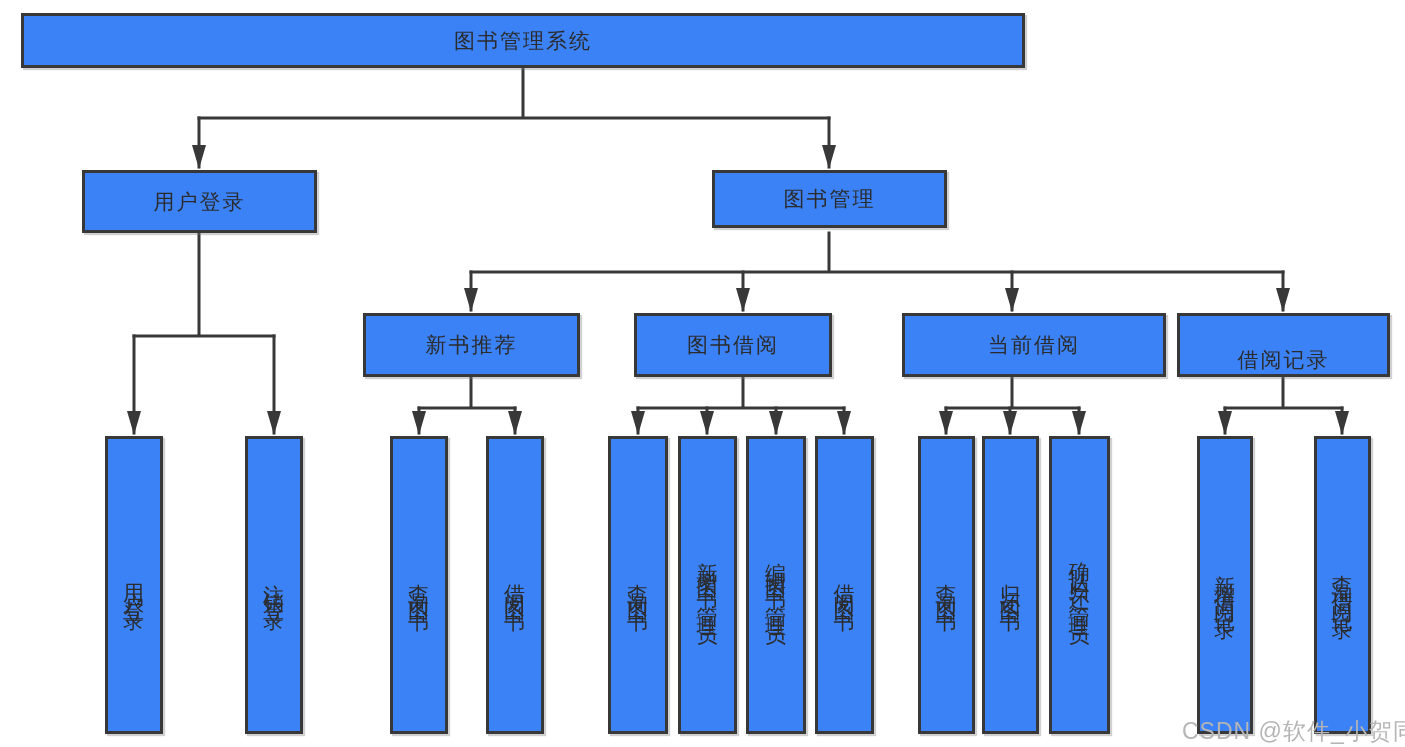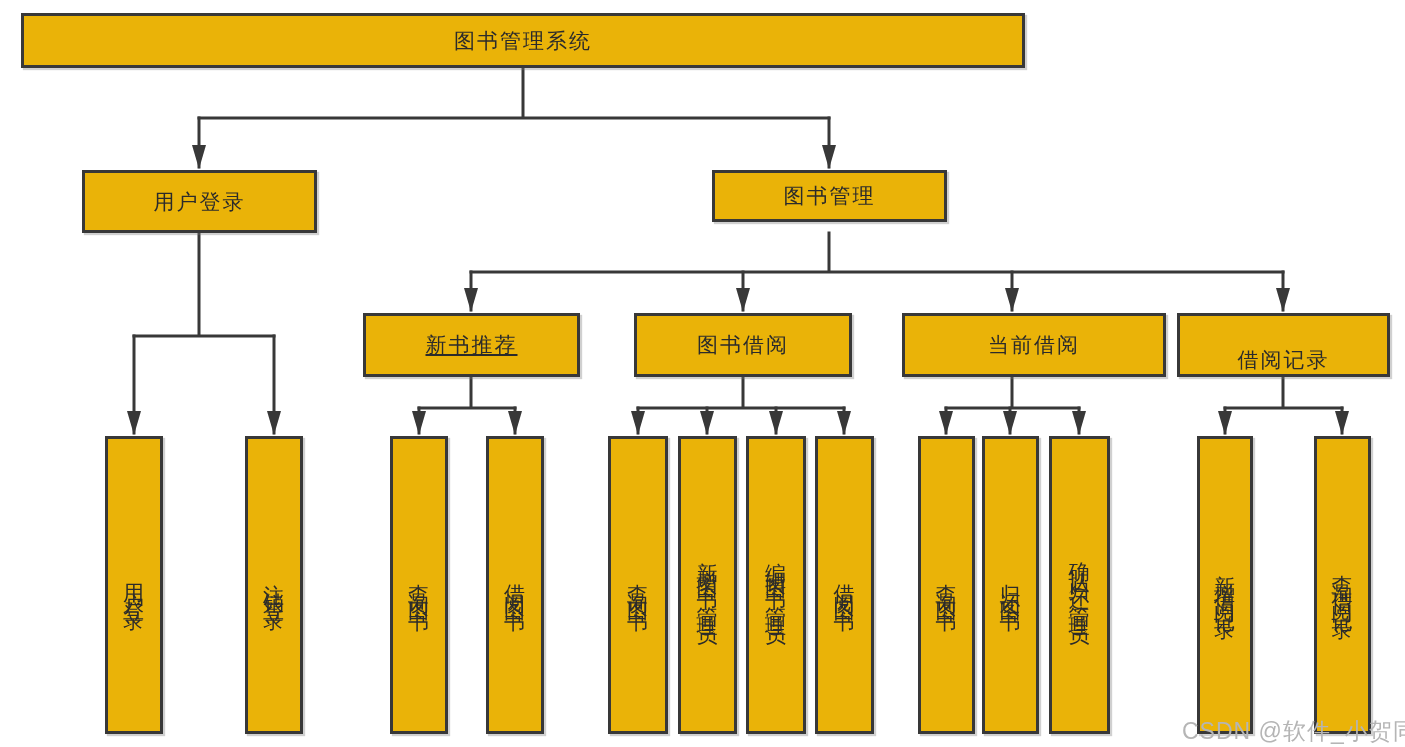--- a/index.html
+++ b/index.html
@@ -16,21 +16,21 @@
     overflow: hidden;
   }
   .wires {
     position: absolute;
     left: 0; top: 0;
     width: 1405px; height: 747px;
   }
   .node {
     position: absolute;
     box-sizing: border-box;
-    background: #eab308;
+    background: #3b82f6;
     border: 3px solid #383838;
     box-shadow: 2px 2px 1px rgba(120,120,120,0.35);
     display: flex;
     align-items: center;
     justify-content: center;
     color: #2b2b2b;
     z-index: 2;
   }
   .node.h span {
     font-size: 21px;
@@ -109,28 +109,28 @@
     <line x1="1342" y1="408" x2="1342" y2="433" marker-end="url(#ah)"></line>
   </svg>
 
   <div class="node h" style="left:21px; top:13px; width:1004px; height:55px;">
     <span>图书管理系统</span>
   </div>
 
   <div class="node h" style="left:82px; top:170px; width:235px; height:63px;">
     <span>用户登录</span>
   </div>
-  <div class="node h" style="left:712px; top:170px; width:235px; height:52px;justify-content:center;">
+  <div class="node h" style="left:712px; top:170px; width:235px; height:58px;justify-content:center;">
     <span>图书管理</span>
   </div>
 
-  <div class="node h" style="left:363px; top:313px; width:217px; height:64px;text-decoration:underline;">
+  <div class="node h" style="left:363px; top:313px; width:217px; height:64px;">
     <span>新书推荐</span>
   </div>
-  <div class="node h" style="left:634px; top:313px; width:218px; height:64px;">
+  <div class="node h" style="left:634px; top:313px; width:198px; height:64px;">
     <span>图书借阅</span>
   </div>
   <div class="node h" style="left:902px; top:313px; width:264px; height:64px;">
     <span>当前借阅</span>
   </div>
   <div class="node h" style="left:1177px; top:313px; width:213px; height:64px;align-items:flex-end;">
     <span>借阅记录</span>
   </div>
 
   <div class="node v" style="left:105px; top:436px; width:58px; height:298px;">

